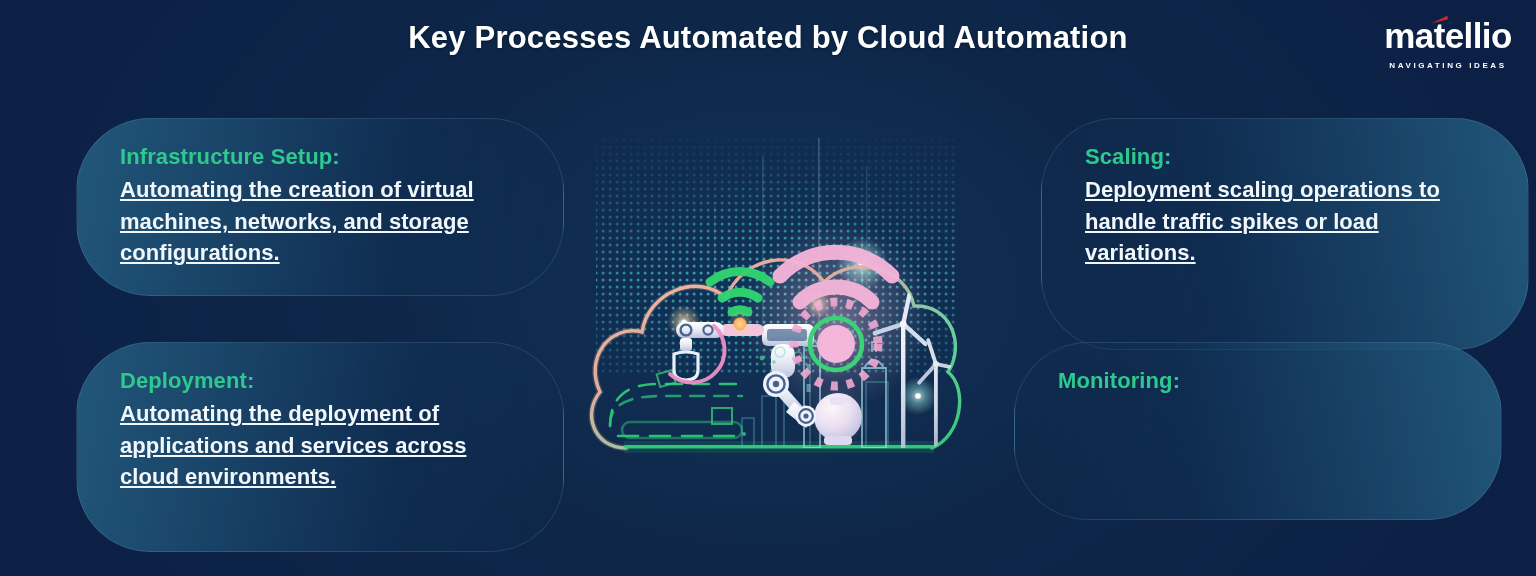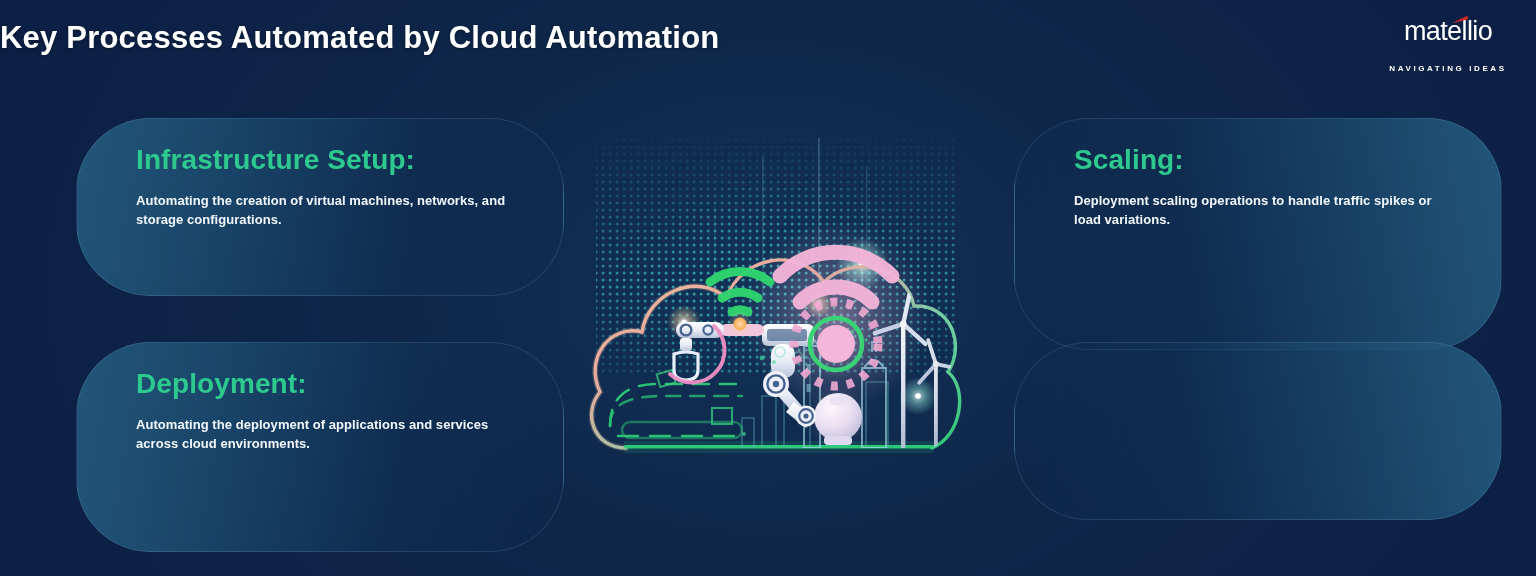--- a/index.html
+++ b/index.html
@@ -11,40 +11,40 @@
   }
   .stage{
     position:relative;width:1536px;height:576px;
     background:
       radial-gradient(ellipse 780px 560px at 50% 50%, #123258 0%, #0e2749 48%, #0c2045 100%);
     overflow:hidden;
   }
 
   
   .page-title{
-    position:absolute;left:0;top:20px;width:1536px;
+    position:absolute;left:0;top:20px;width:1536px;text-align:center;
     font-size:31px;font-weight:bold;color:#ffffff;letter-spacing:.2px;
     text-shadow:0 1px 3px rgba(0,0,0,.35);
   }
   .logo{
     position:absolute;right:24px;top:18px;width:128px;text-align:center;
     line-height:1;
   }
   .logo-word{
     position:relative;display:inline-block;
-    font-size:27px;font-weight:normal;color:#ffffff;letter-spacing:-0.6px;
+    font-size:35px;font-weight:bold;color:#ffffff;letter-spacing:-0.6px;
   }
   .logo-tick{
     position:absolute;left:47px;top:-2px;width:17px;height:7px;
     background:#d42a2a;
     clip-path:polygon(0 100%,100% 0,100% 55%,0 100%);
     transform:rotate(-4deg);
   }
   .logo-tag{
-    margin-top:20px;font-size:8px;font-weight:bold;color:#ffffff;
+    margin-top:9px;font-size:8px;font-weight:bold;color:#ffffff;
     letter-spacing:2.6px;
   }
 
   
   .card{
     position:absolute;box-sizing:border-box;
     padding:26px 34px 24px 44px;
   }
   .card-bg{
     position:absolute;inset:0;border-radius:74px;
@@ -59,31 +59,31 @@
   }
   .card.right .card-bg{
     background:linear-gradient(260deg,
       rgba(36,92,126,.92) 0%,
       rgba(28,76,112,.76) 30%,
       rgba(18,54,92,.40) 64%,
       rgba(14,42,78,.08) 100%);
   }
   .card-inner{position:relative;}
   .card-title{
-    font-size:28px;font-weight:bold;color:#2ec98e;margin:0 0 5px 16px;
+    font-size:22px;font-weight:bold;color:#2ec98e;margin:0 0 5px 0;
     letter-spacing:.1px;line-height:1.15;
   }
   .card-body{
-    font-size:13px;font-weight:bold;color:#f2f7fb;line-height:1.42;
-    letter-spacing:.05px;margin:16px;
+    font-size:22px;font-weight:bold;color:#f2f7fb;line-height:1.42;
+    letter-spacing:.05px;margin:0;text-decoration:underline;
   }
 
   #card-0{left:76px;  top:118px; width:488px; height:178px;}
   #card-1{left:76px;  top:342px; width:488px; height:210px;}
-  #card-2{left:1014px;top:118px; width:488px; height:232px;}
+  #card-2{left:1041px;top:118px; width:488px; height:232px;}
   #card-3{left:1014px;top:342px; width:488px; height:178px;}
 
   
   .illustration{position:absolute;left:566px;top:96px;width:420px;height:400px;}
   .illustration svg{display:block;width:420px;height:400px;}
 </style>
 </head>
 <body>
 
 <div class="stage">
@@ -118,20 +118,21 @@
     <div class="card-bg"></div>
     <div class="card-inner">
       <p class="card-title">Scaling:</p>
       <p class="card-body">Deployment scaling operations to handle traffic spikes or load variations.</p>
     </div>
   </div>
 
   <div class="card right" id="card-3">
     <div class="card-bg"></div>
     <div class="card-inner">
+      <p class="card-title">Monitoring:</p>
     </div>
   </div>
 
   <div class="illustration">
     <svg viewBox="0 0 420 400" xmlns="http://www.w3.org/2000/svg">
       <defs>
         <linearGradient id="cloudStroke" x1="0" y1="0" x2="1" y2="1">
           <stop offset="0%" stop-color="#f9c79f"></stop>
           <stop offset="32%" stop-color="#f2a9a0"></stop>
           <stop offset="62%" stop-color="#7fd6a8"></stop>

